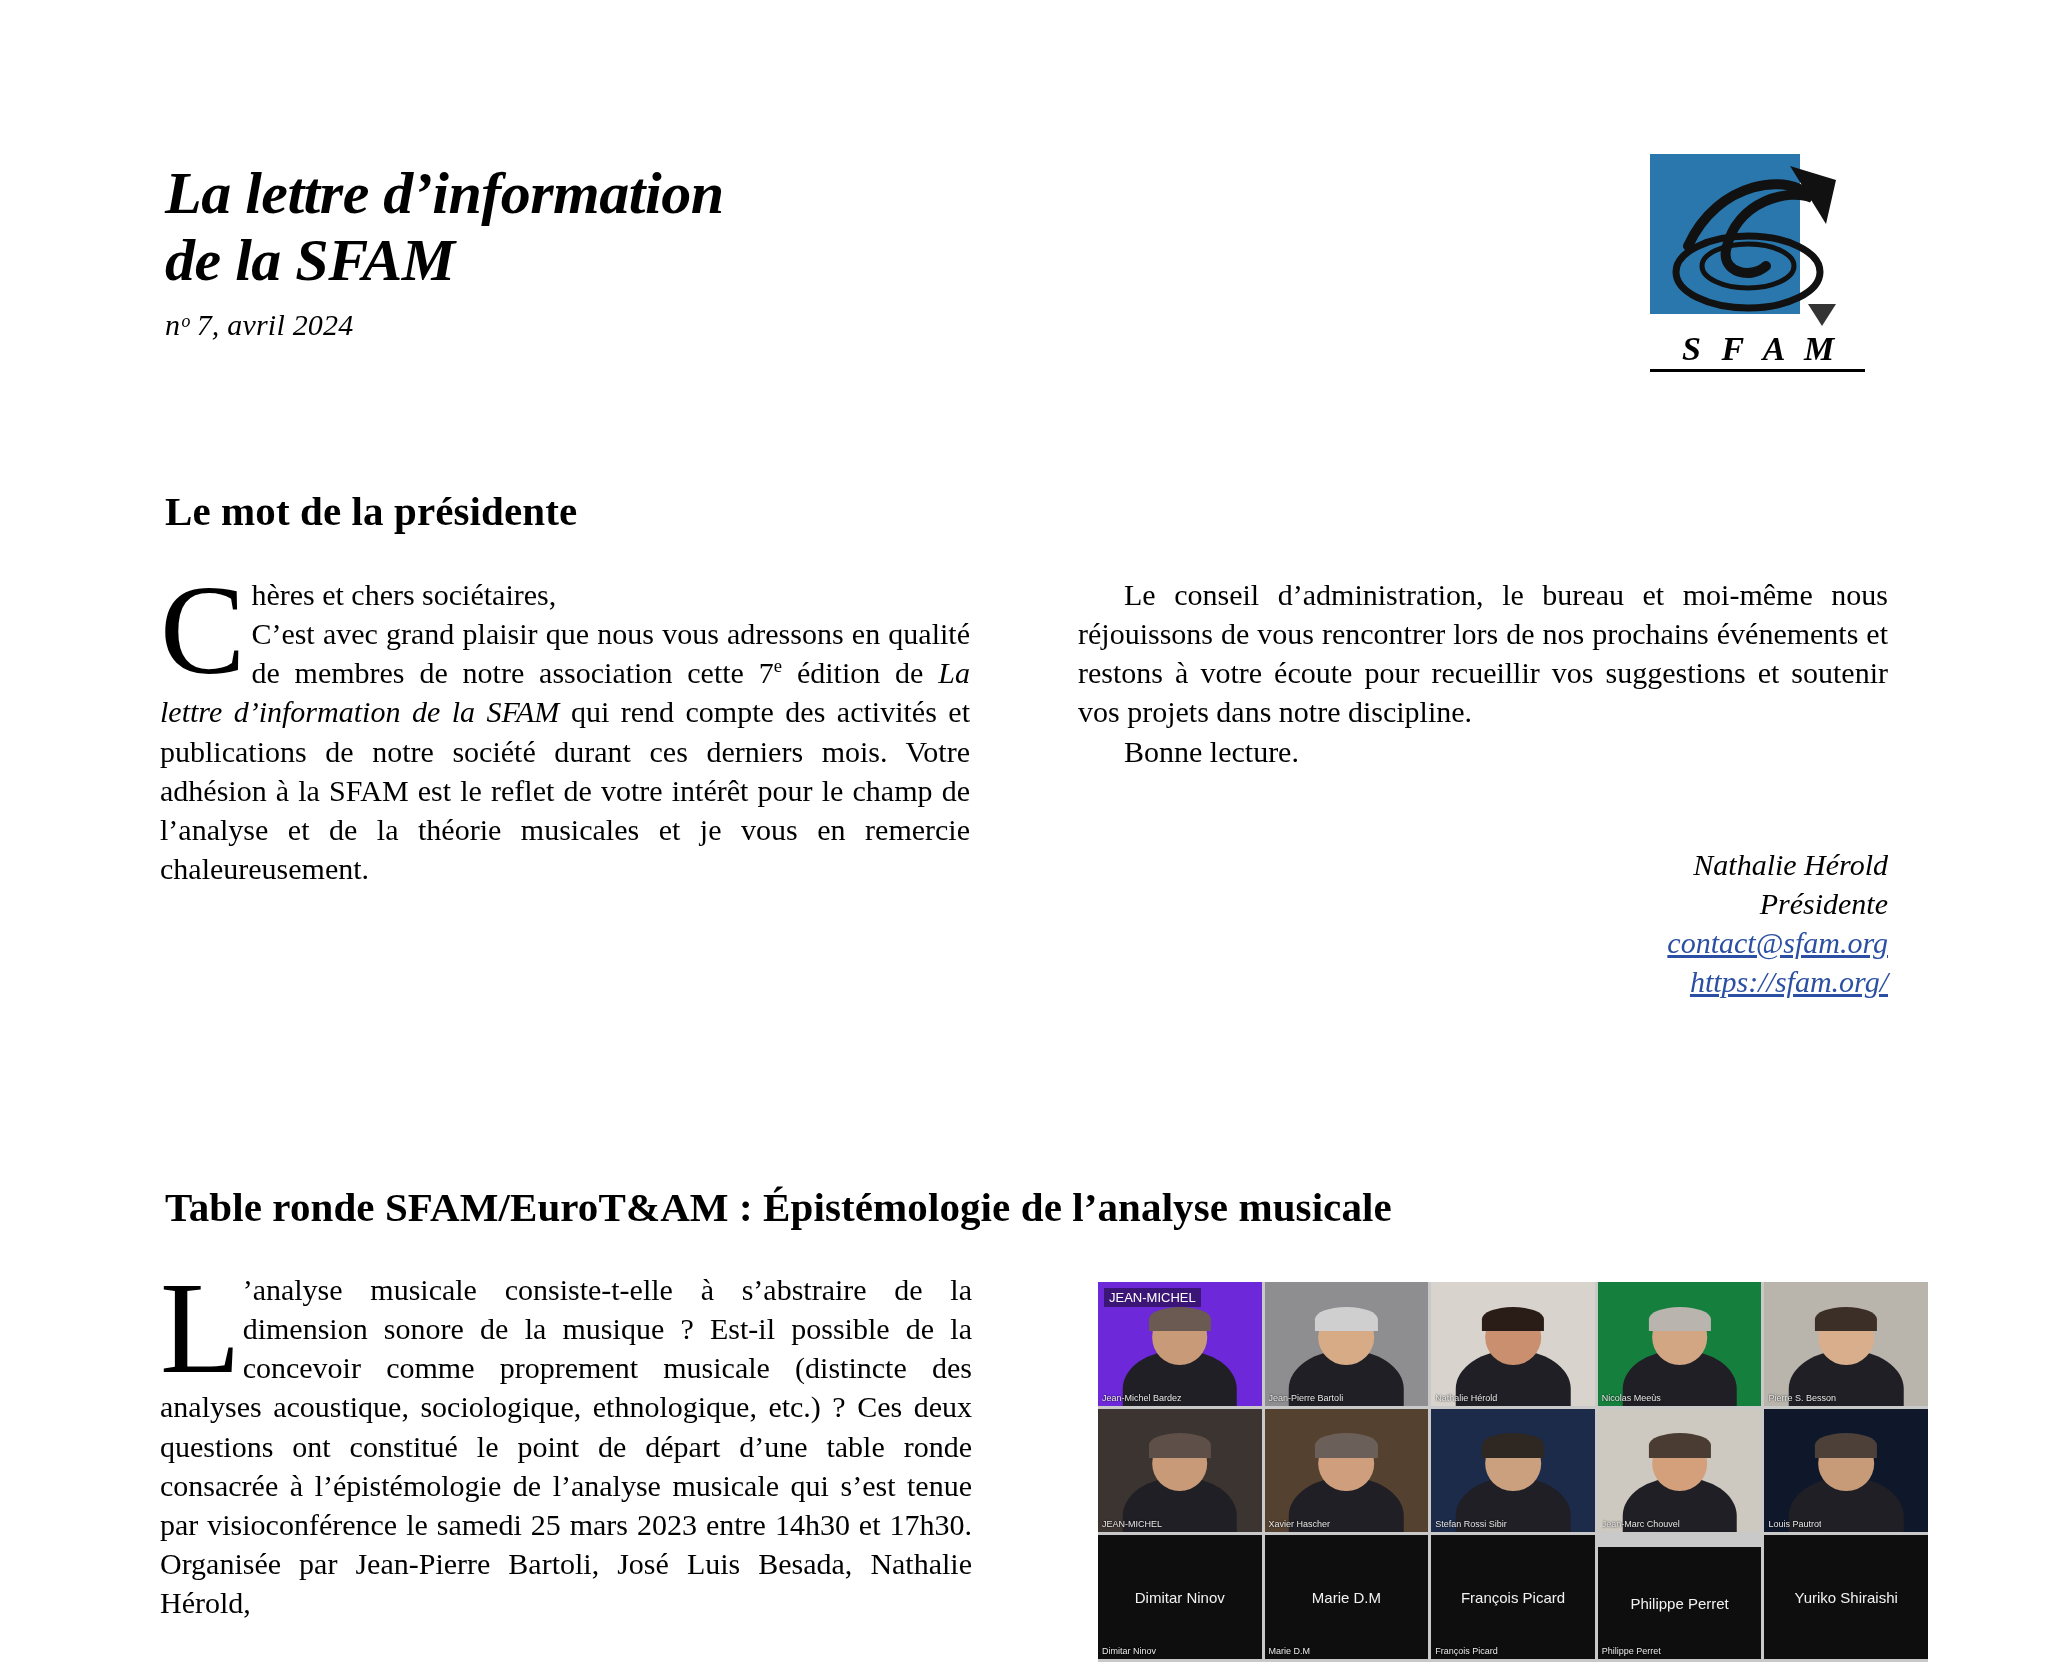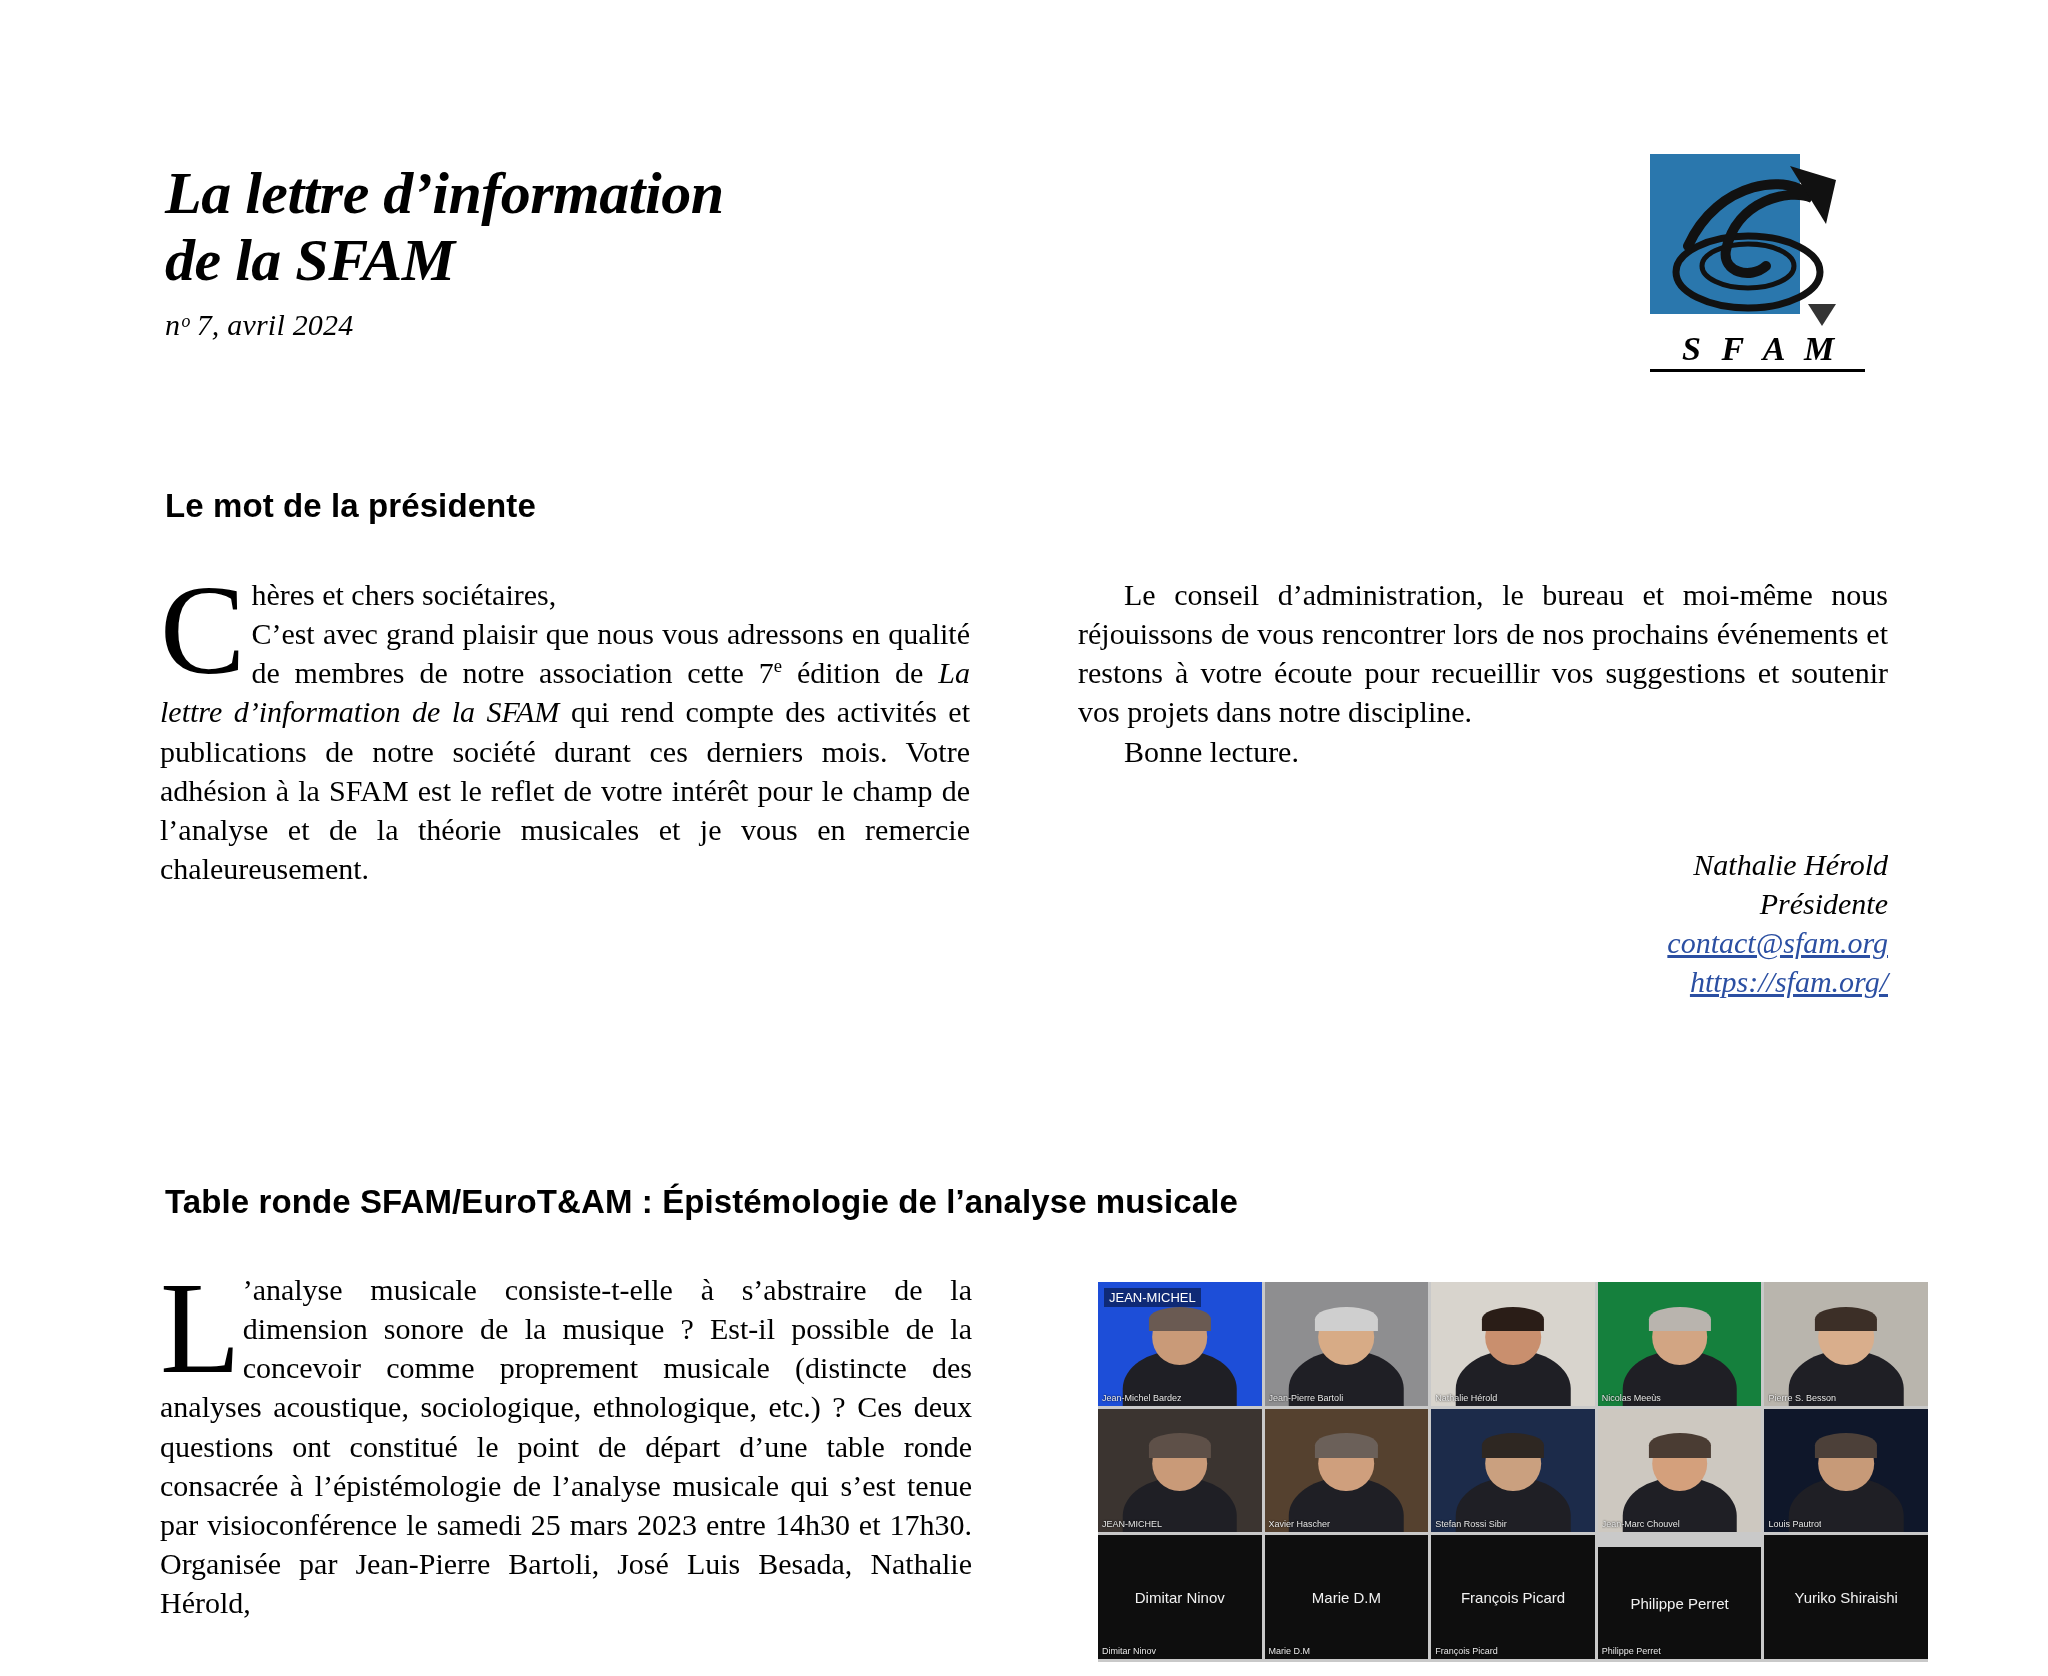--- a/index.html
+++ b/index.html
@@ -91,23 +91,23 @@
     left: 10px;
     bottom: 2px;
     width: 215px;
     height: 3px;
     background: #000;
   }
 
   
   .section-heading {
     position: absolute;
-    font-family: Liberation Sans, sans-serif;
+    font-family: Liberation Serif, serif;
     font-weight: 700;
-    font-size: 33px;
+    font-size: 41px;
     letter-spacing: 0.1px;
   }
   #heading-presidente { left: 165px; top: 487px; }
   #heading-tableronde { left: 165px; top: 1183px; }
 
   
   .col {
     position: absolute;
     width: 810px;
     font-size: 30px;
@@ -302,21 +302,21 @@
 
   <div class="col" id="col-left-2">
     <div class="dropcap-wrap">
       <span class="dropcap-l">L</span>
       <p>’analyse musicale consiste-t-elle à s’abstraire de la dimension sonore de la musique ? Est-il possible de la concevoir comme proprement musicale (distincte des analyses acoustique, sociologique, ethnologique, etc.) ? Ces deux questions ont constitué le point de départ d’une table ronde consacrée à l’épistémologie de l’analyse musicale qui s’est tenue par visioconférence le samedi 25 mars 2023 entre 14h30 et 17h30. Organisée par Jean-Pierre Bartoli, José Luis Besada, Nathalie Hérold,</p>
     </div>
   </div>
 
   <div class="video-panel">
     <div class="vg" id="video-grid">
-        <div class="tile" style="background: #1d4ed8;">
+        <div class="tile" style="background: #6d28d9;">
           <div class="person">
             <div class="body-sh" style="width: 70%; height: 45%; bottom: 0px; background: rgb(31, 31, 37);"></div>
             <div class="head" style="width: 34%; padding-bottom: 34%; top: 22%; background: rgb(201, 154, 120);"></div>
             <div class="head" style="width: 38%; height: 20%; top: 20%; border-radius: 50% 50% 0px 0px; background: rgb(106, 90, 82);"></div>
           </div>
           <div class="nm">Jean-Michel Bardez</div>
         </div>
         <div class="tile" style="background: rgb(142, 142, 144);">
           <div class="person">
             <div class="body-sh" style="width: 70%; height: 45%; bottom: 0px; background: rgb(31, 31, 37);"></div>

